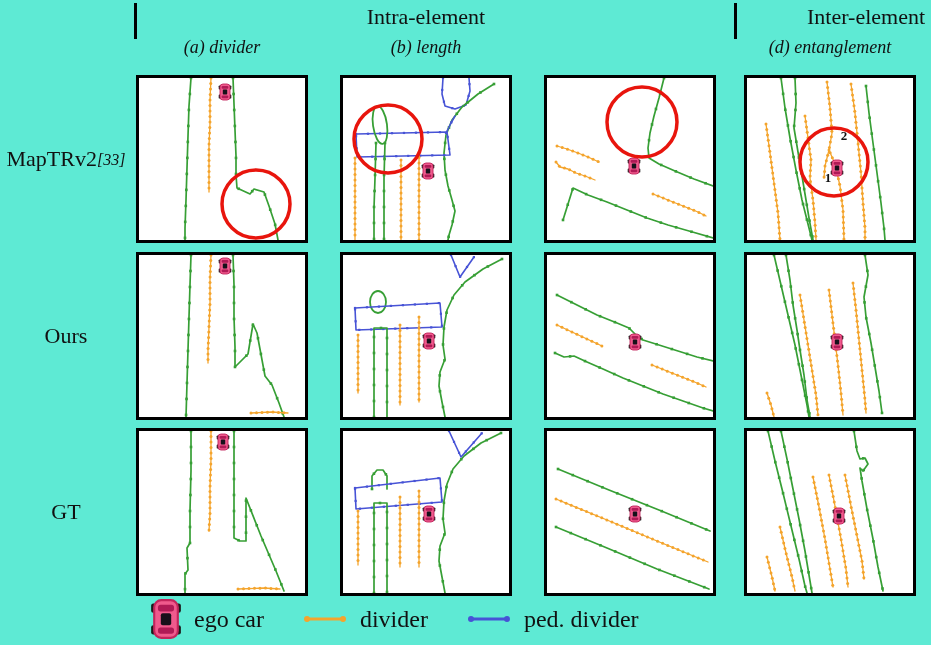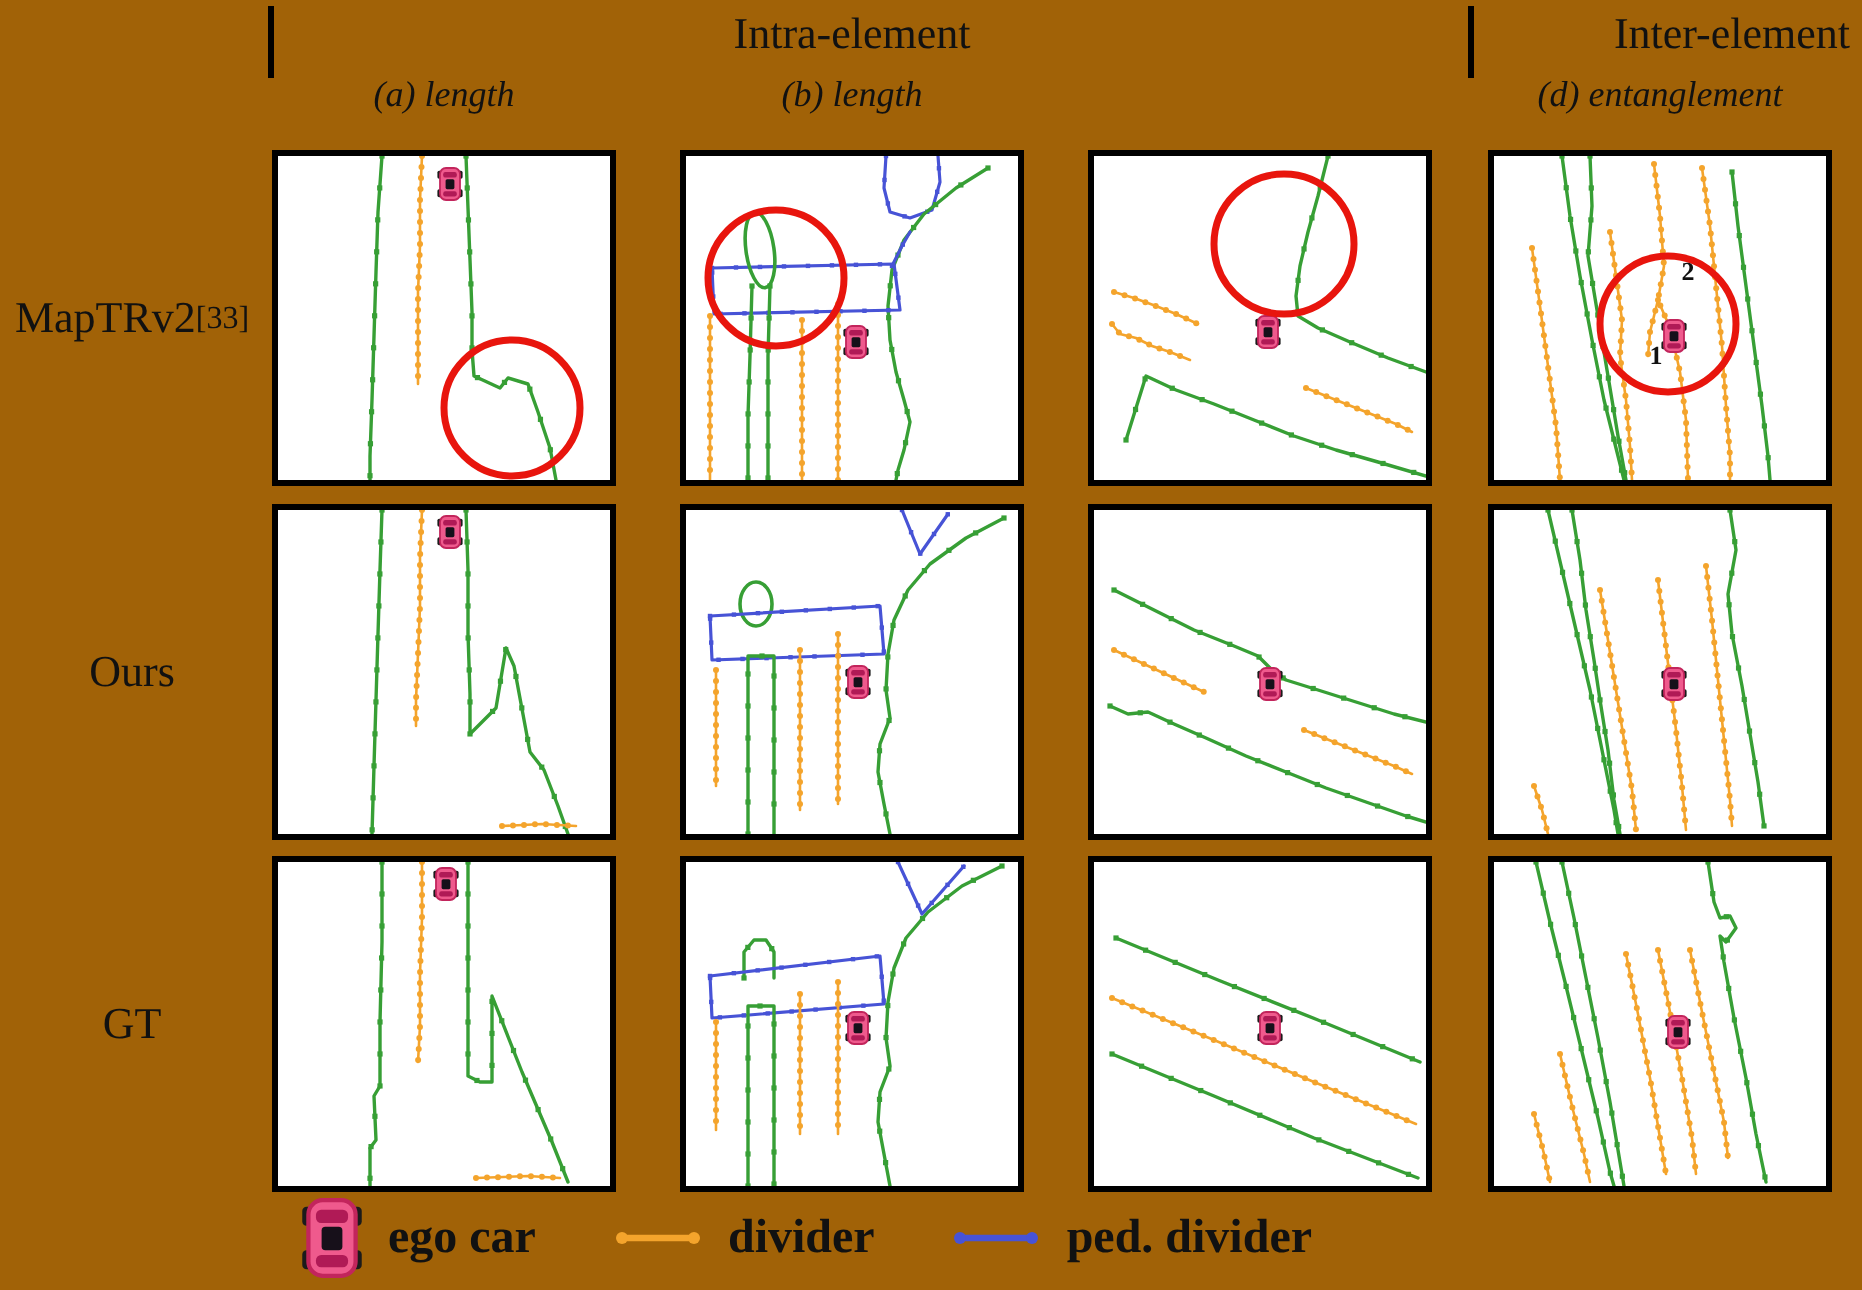--- a/index.html
+++ b/index.html
@@ -1,56 +1,56 @@
 <!DOCTYPE html>
 <html><head>
 <meta charset="utf-8">
 <style>
   html,body{margin:0;padding:0;background:#fff;}
-  .fig{position:relative;width:931px;height:645px;background:#a16207;
+  .fig{position:relative;width:931px;height:645px;background:#5eead4;
        font-family:"Liberation Serif",serif;color:#111;overflow:hidden;}
 
   .hdr-group{position:absolute;top:4px;font-size:22px;text-align:center;white-space:nowrap;}
   .hdr-intra{left:136px;width:580px;}
   .hdr-inter{left:735px;width:196px;padding-left:33px;}
   .vbar{position:absolute;top:3px;width:3px;height:36px;background:#000;}
   .vbar1{left:134px;} .vbar2{left:734px;}
 
   .col-label{position:absolute;top:37px;width:172px;font-size:18px;font-style:italic;
              text-align:center;white-space:nowrap;}
 
   .row-label{position:absolute;left:0;width:132px;height:168px;display:flex;
              flex-direction:row;align-items:center;justify-content:center;
              font-size:22px;text-align:center;}
-  .row-label .sub{font-size:16px;margin-top:1px;}
+  .row-label .sub{font-size:16px;margin-top:1px;font-style:italic;}
 
   .panel{position:absolute;box-sizing:border-box;width:172px;height:168px;
          border:3px solid #000;background:#fff;}
   .panel svg{display:block;}
 
   .c0{left:136px}.c1{left:340px}.c2{left:544px}.c3{left:744px}
   .r0{top:75px}.r1{top:252px}.r2{top:428px}
 
   .legend{position:absolute;left:150px;top:596px;height:46px;display:flex;
-          align-items:center;gap:38px;font-size:24px;white-space:nowrap;font-weight:bold;}
+          align-items:center;gap:38px;font-size:24px;white-space:nowrap;}
   .legend-item{display:flex;align-items:center;gap:12px;}
   .legend-item svg{display:block;}
 </style>
 </head>
 <body>
 
 <div class="fig">
 
   <div class="vbar vbar1"></div>
   <div class="vbar vbar2"></div>
 
   <div class="hdr-group hdr-intra">Intra-element</div>
   <div class="hdr-group hdr-inter">Inter-element</div>
 
-  <div class="col-label c0">(a) length</div>
+  <div class="col-label c0">(a) divider</div>
   <div class="col-label c1">(b) length</div>
   <div class="col-label c3">(d) entanglement</div>
 
   <div class="row-label r0">
     <span>MapTRv2</span>
     <span class="sub">[33]</span>
   </div>
   <div class="row-label r1">
     <span>Ours</span>
   </div>

